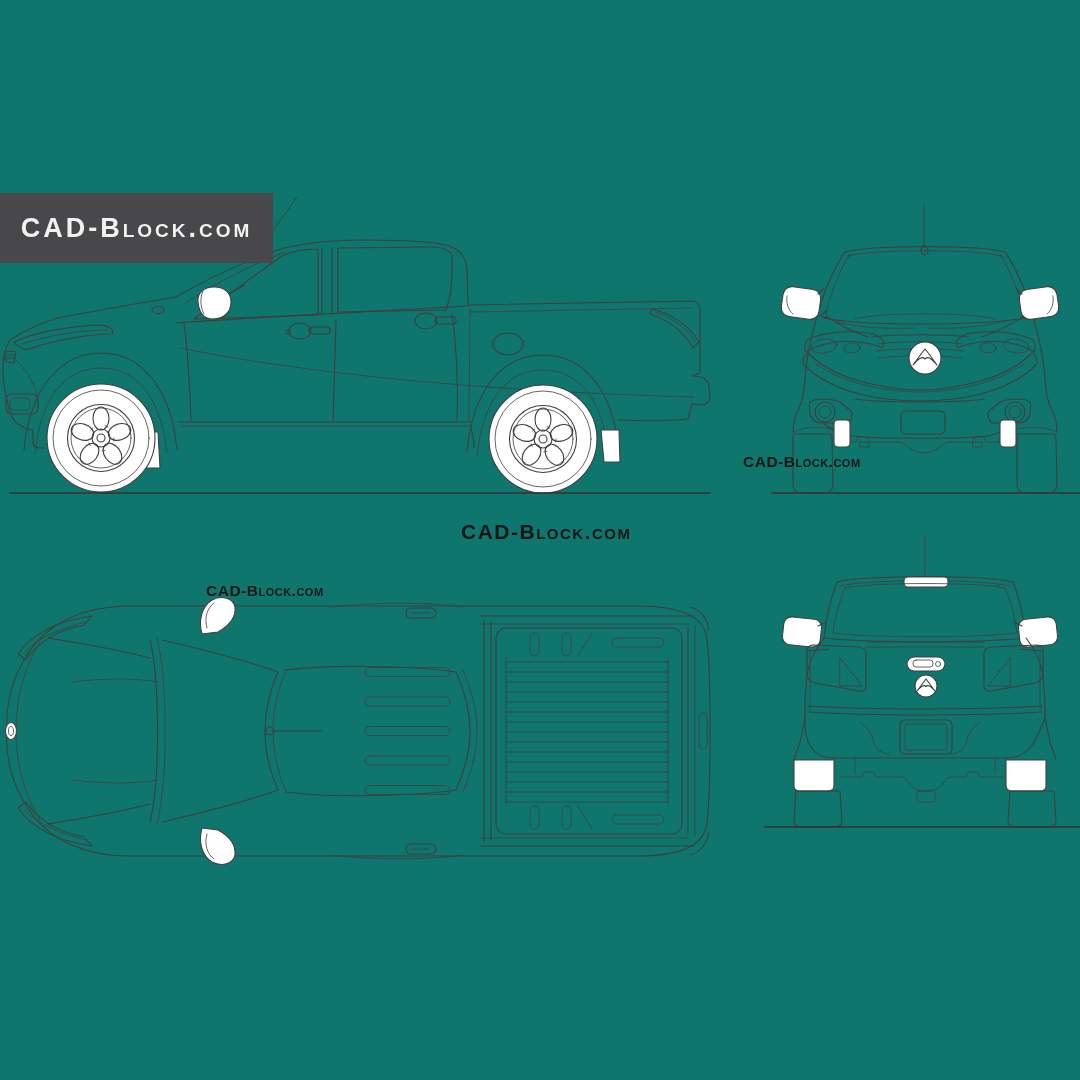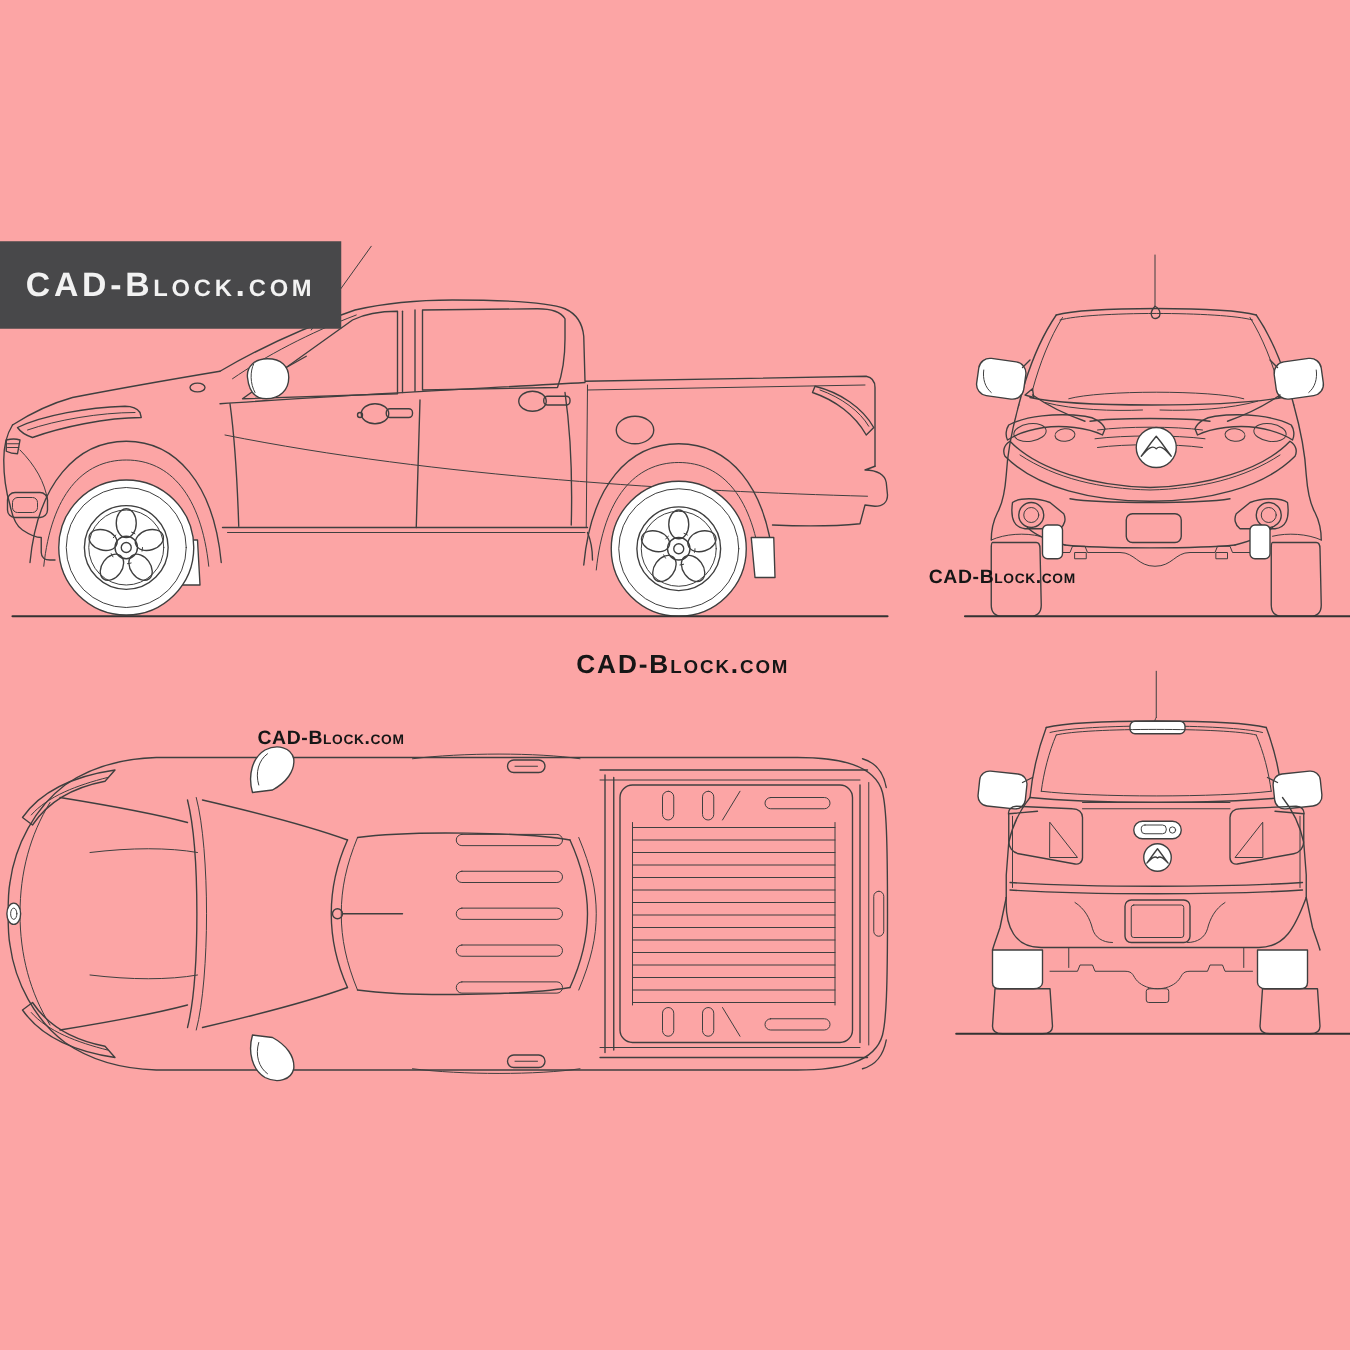--- a/index.html
+++ b/index.html
@@ -1,16 +1,16 @@
 <!DOCTYPE html>
 <html><head>
 <meta charset="utf-8">
 <style>
   html,body{margin:0;padding:0;background:#fff;}
-  .canvas{position:relative;width:1080px;height:1080px;background:#fca5a5;overflow:hidden;
+  .canvas{position:relative;width:1080px;height:1080px;background:#0f766e;overflow:hidden;
           font-family:"Liberation Sans", sans-serif;}
   .view{position:absolute;}
   .view-side {left:0;   top:190px; width:720px; height:320px;}
   .view-front{left:760px;top:190px; width:320px; height:320px;}
   .view-top  {left:0;   top:580px; width:720px; height:300px;}
   .view-rear {left:760px;top:530px; width:320px; height:310px;}
   svg *{fill:none;stroke:#3f3f3f;stroke-width:1.1;stroke-linecap:round;stroke-linejoin:round;}
   svg .thin{stroke-width:0.8;}
   svg .thick{stroke-width:1.7;stroke:#333;}
   svg .fw{fill:#ffffff;}

